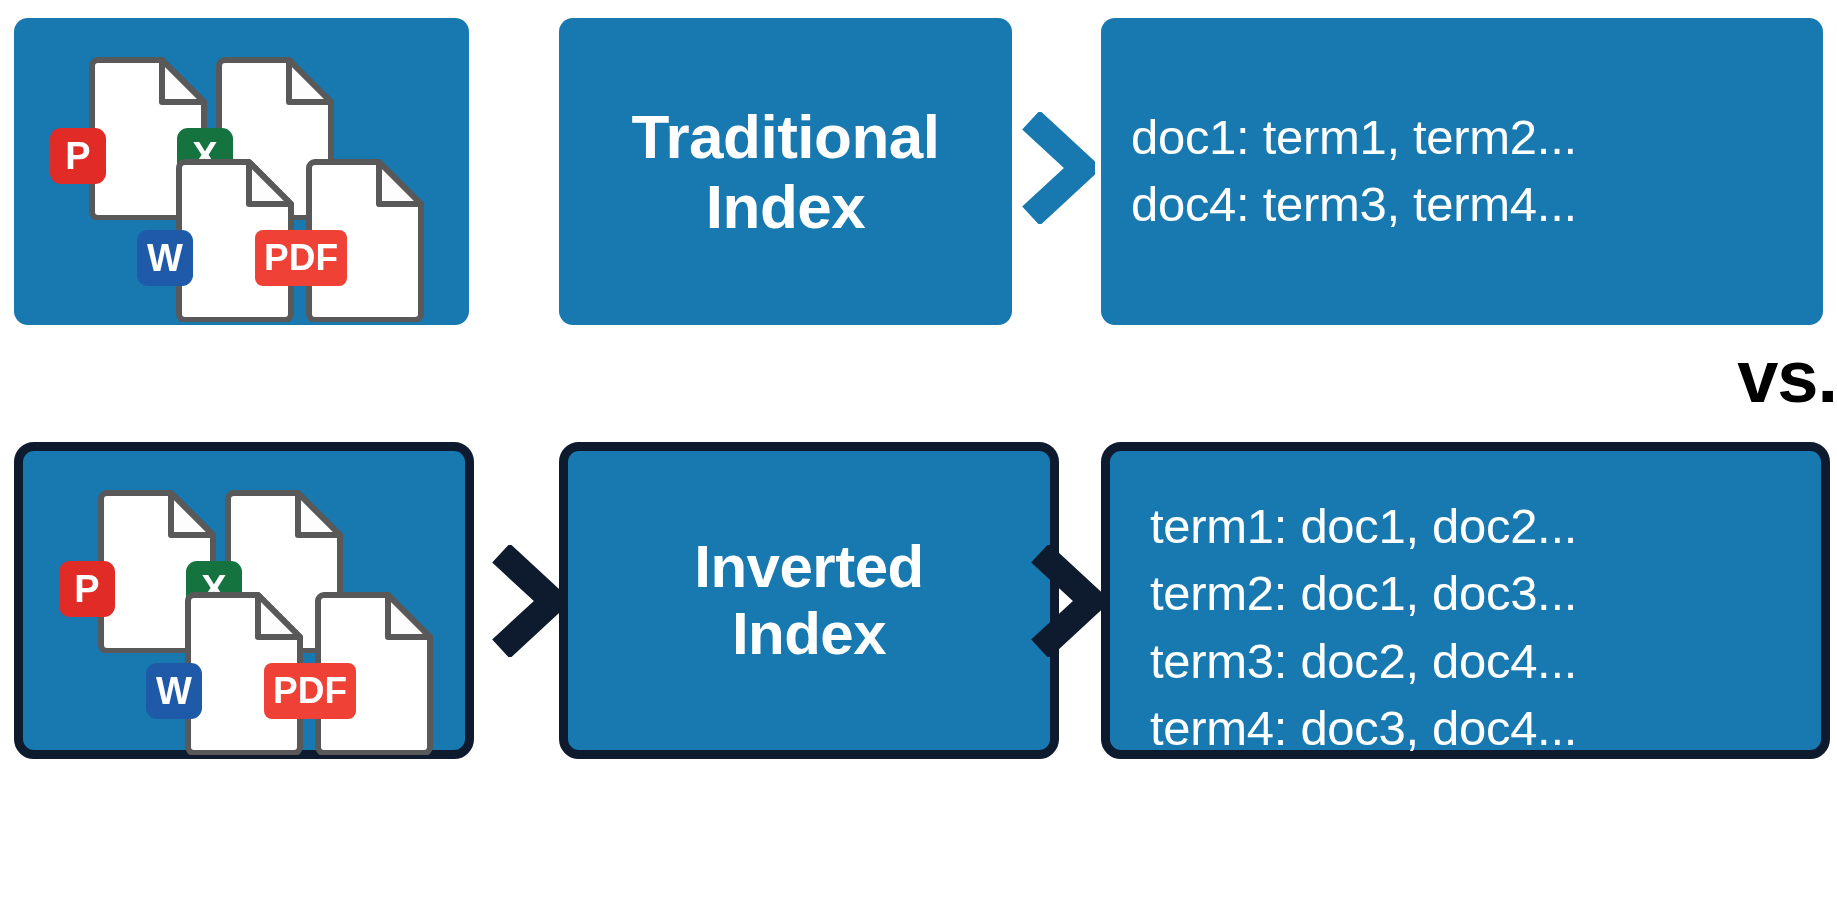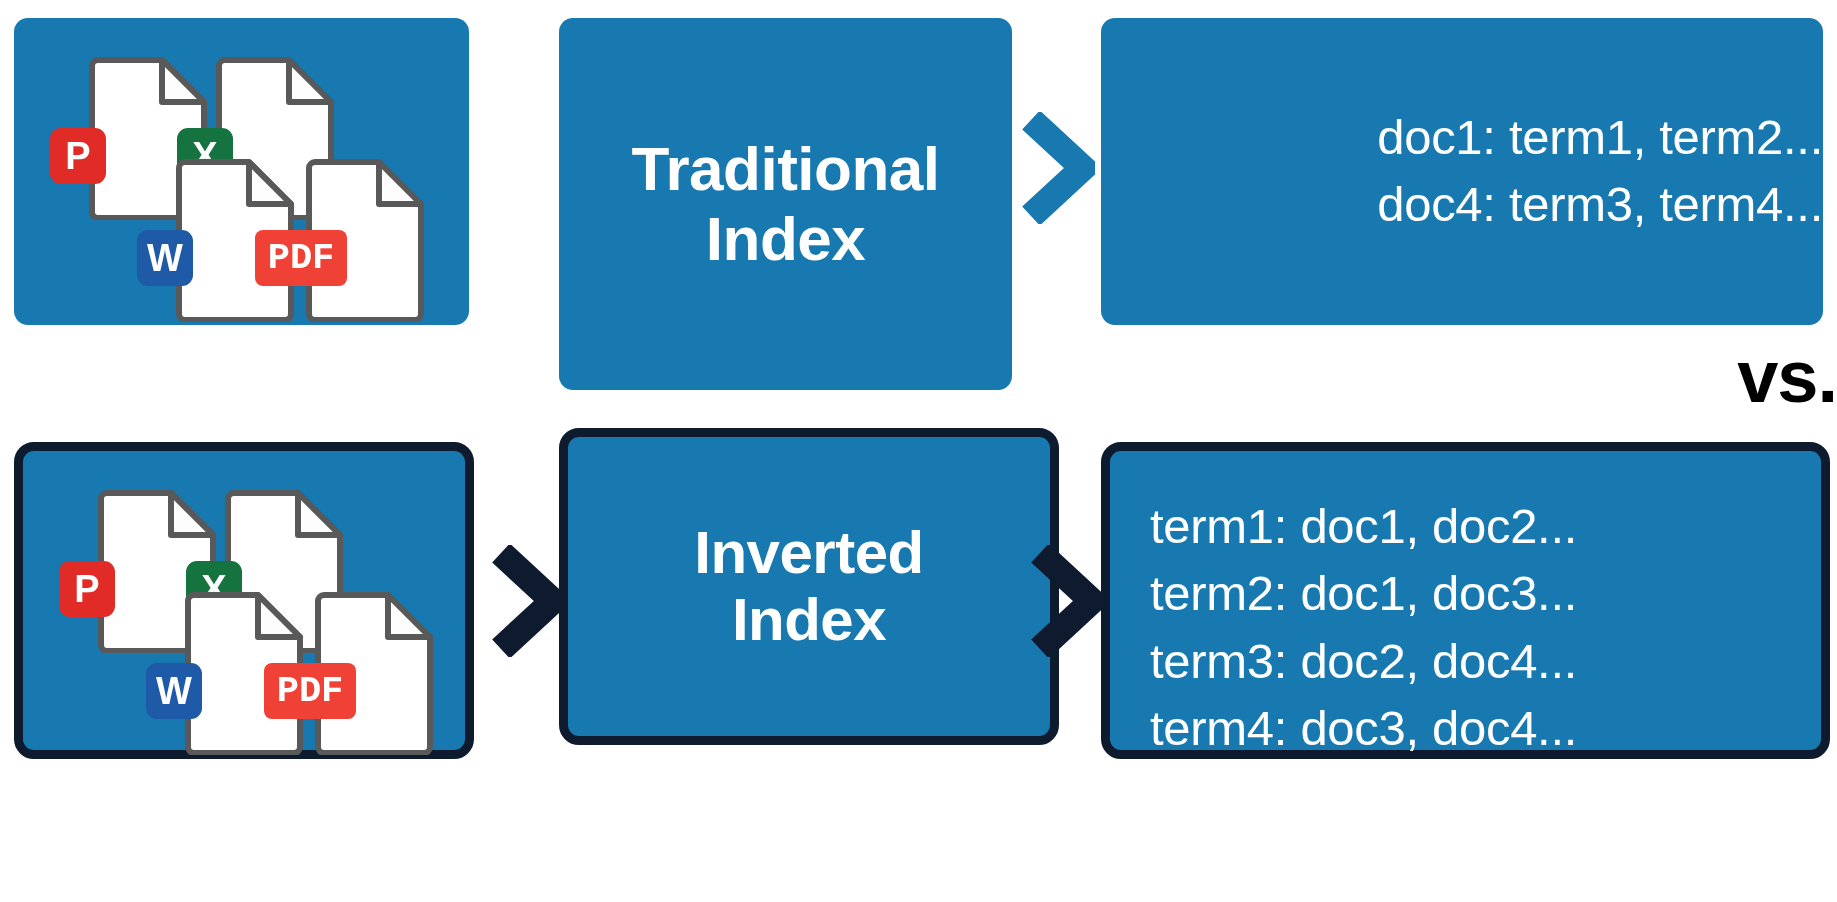--- a/index.html
+++ b/index.html
@@ -29,26 +29,26 @@
     background: #1779AF;
     border-radius: 14px;
   }
   .panel.bordered {
     border: 9px solid #0E1B2E;
     border-radius: 20px;
   }
 
   
   #docs-panel-traditional { left: 14px;   top: 18px;  width: 455px; height: 307px; }
-  #index-panel-traditional{ left: 559px;  top: 18px;  width: 453px; height: 372px; }
+  #index-panel-traditional{ left: 559px;  top: 18px;  width: 453px; height: 307px; }
   #result-panel-traditional{left: 1101px; top: 18px;  width: 722px; height: 307px; }
 
   
   #docs-panel-inverted   { left: 14px;   top: 442px; width: 460px; height: 317px; }
-  #index-panel-inverted  { left: 559px;  top: 428px; width: 500px; height: 317px; text-decoration: underline; }
+  #index-panel-inverted  { left: 559px;  top: 442px; width: 500px; height: 317px; text-decoration: underline; }
   #result-panel-inverted { left: 1101px; top: 442px; width: 729px; height: 317px; }
 
   
   .panel-title {
     position: absolute;
     left: 0; right: 0;
     top: 50%;
     transform: translateY(-50%);
     text-align: center;
     color: #ffffff;
@@ -62,21 +62,21 @@
 
   
   .result-list {
     position: absolute;
     left: 0; right: 0;
     top: 50%;
     transform: translateY(-50%);
     padding-left: 32px;
     box-sizing: border-box;
   }
-  #result-panel-traditional .result-list { padding-left: 30px; text-align: right; }
+  #result-panel-traditional .result-list { padding-left: 30px; }
   #result-panel-inverted .result-list { padding-left: 40px; margin-top: 27px; }
   .result-line {
     color: #ffffff;
     font-size: 49px;
     font-weight: 400;
     line-height: 1.38;
     letter-spacing: -0.3px;
     white-space: nowrap;
   }
 
@@ -135,21 +135,21 @@
     min-width: 92px;
     font-size: 37px;
     border-radius: 8px;
     padding: 0 9px;
   }
 
   
   .doc-slot-0 { left: 72px;  top: 38px;  }
   .doc-slot-1 { left: 199px; top: 38px;  }
   .doc-slot-2 { left: 159px; top: 140px; }
-  .doc-slot-3 { left: 289px; top: 140px; font-family: Liberation Mono, monospace; }
+  .doc-slot-3 { left: 289px; top: 140px; }
 </style>
 </head>
 <body>
 
 <div class="stage">
 
   <div class="panel" id="docs-panel-traditional">
     <div class="doc-icon doc-slot-0">
       <span class="page">
         <svg viewBox="0 0 124 164">

